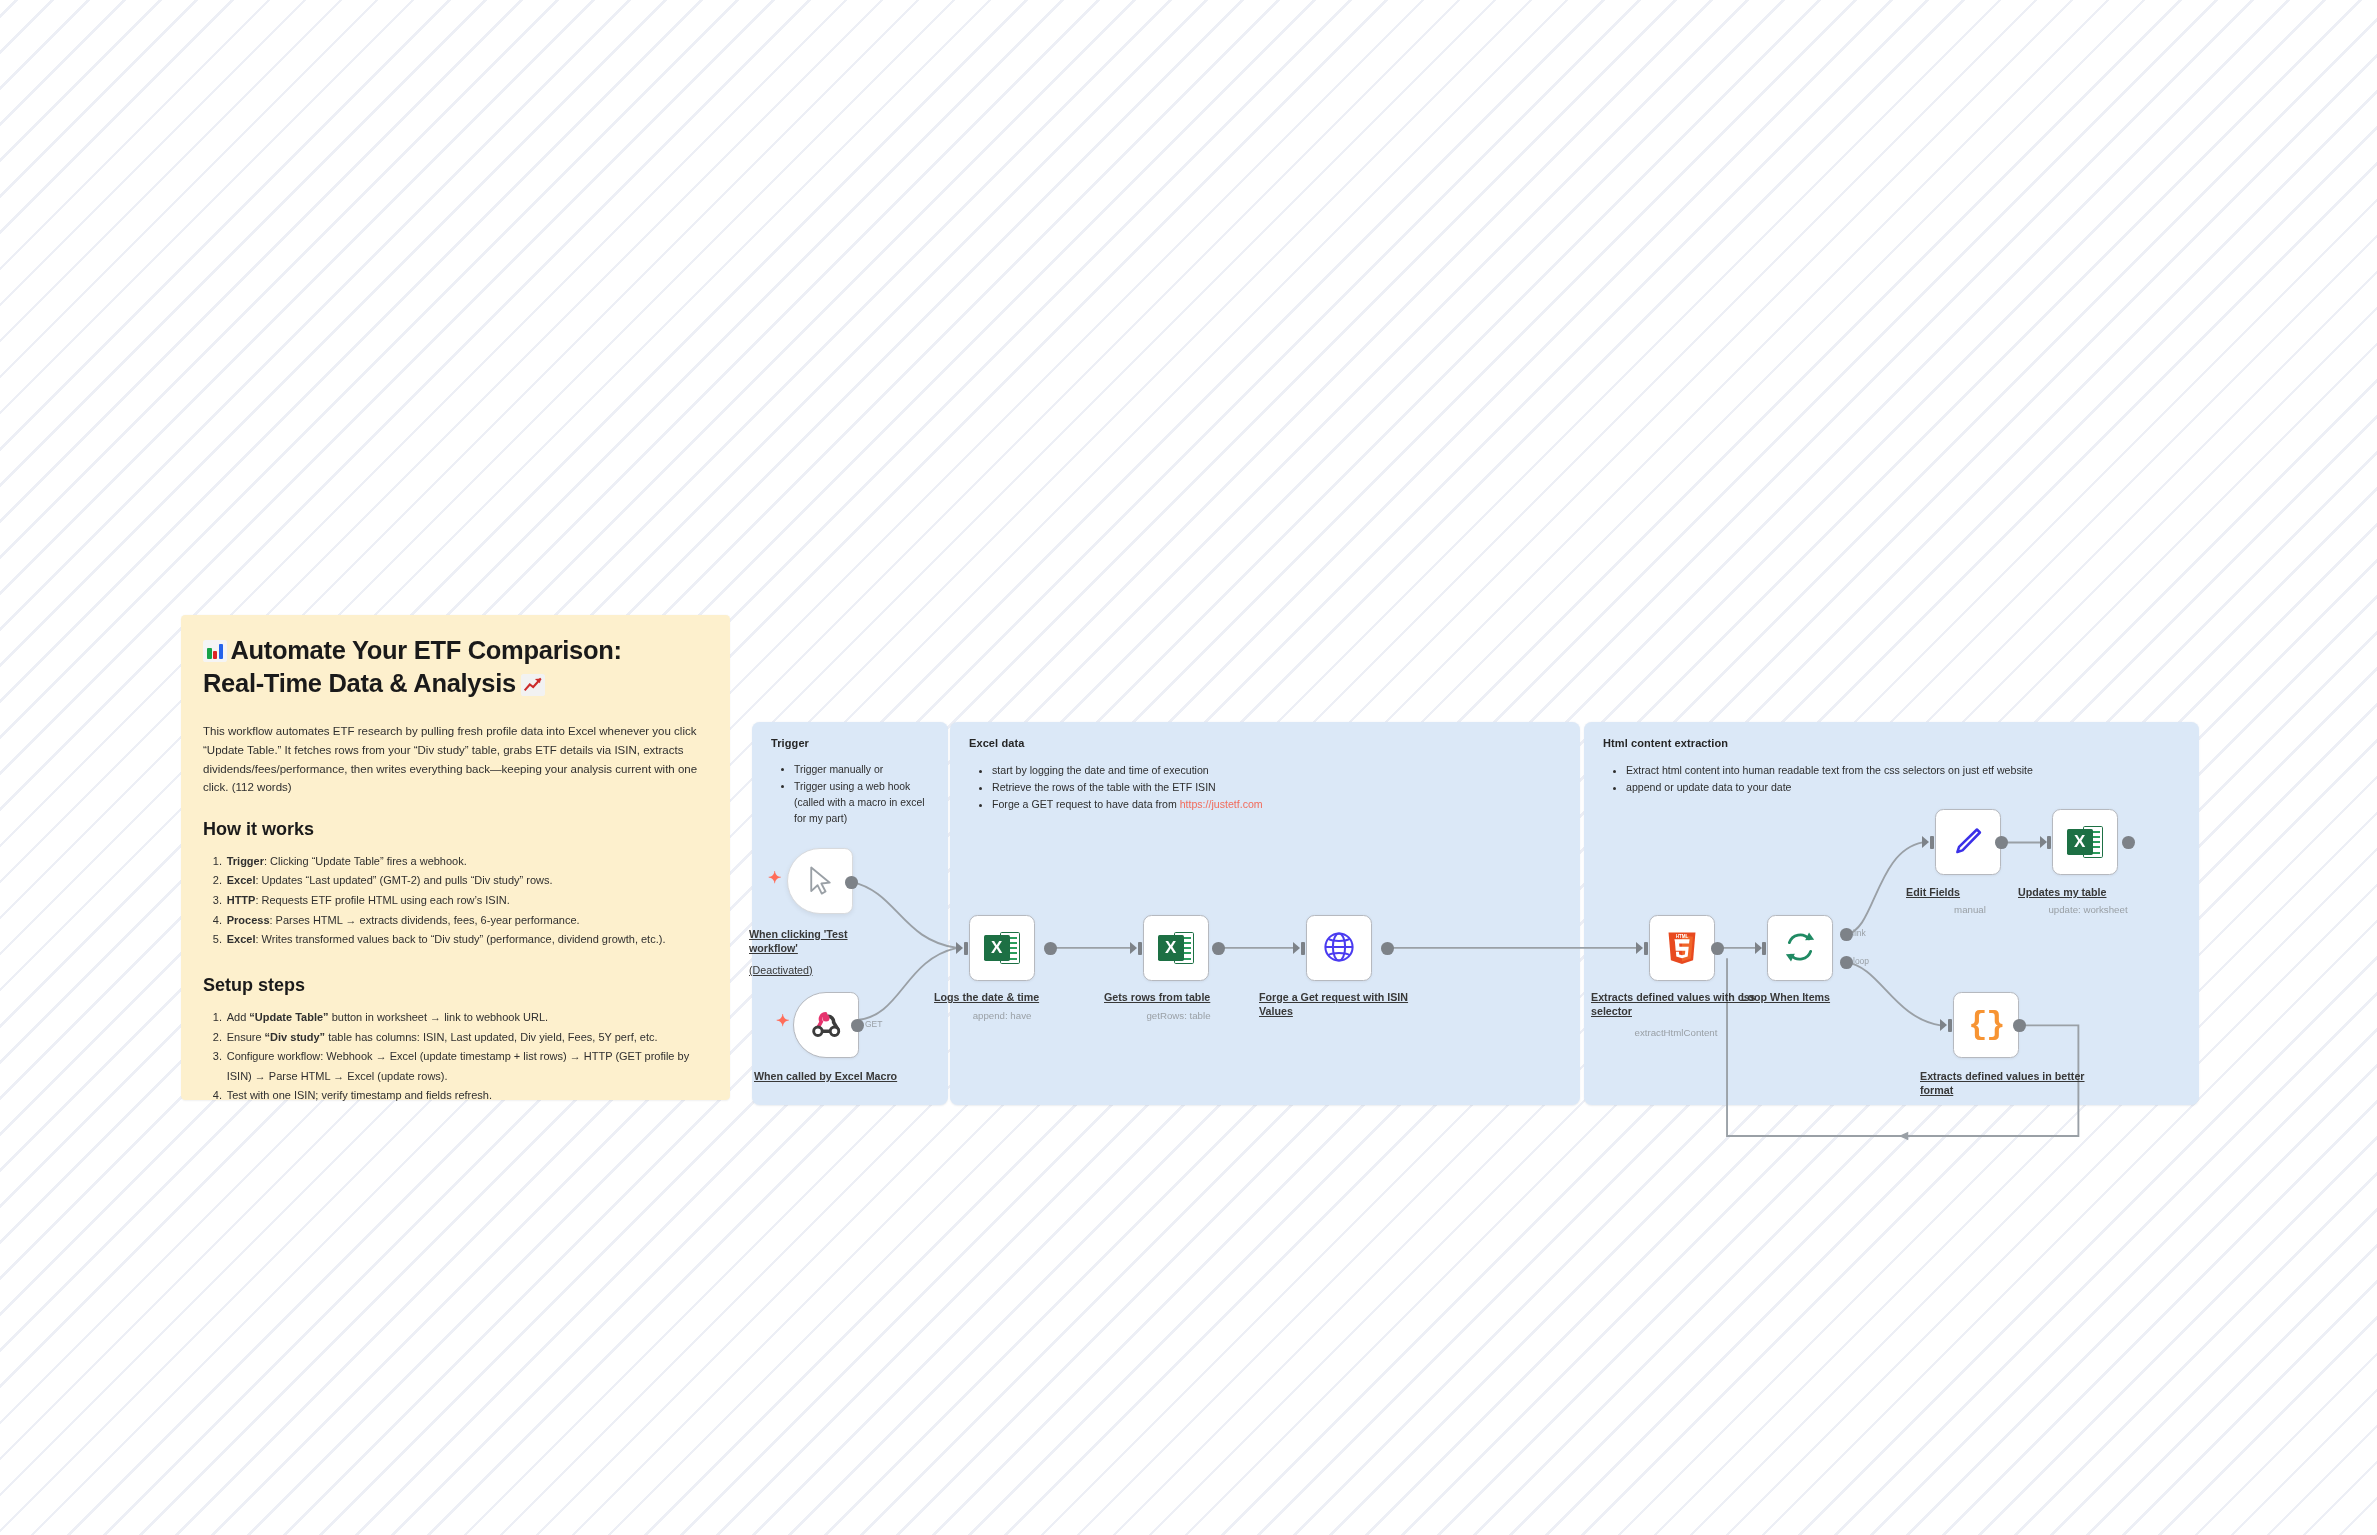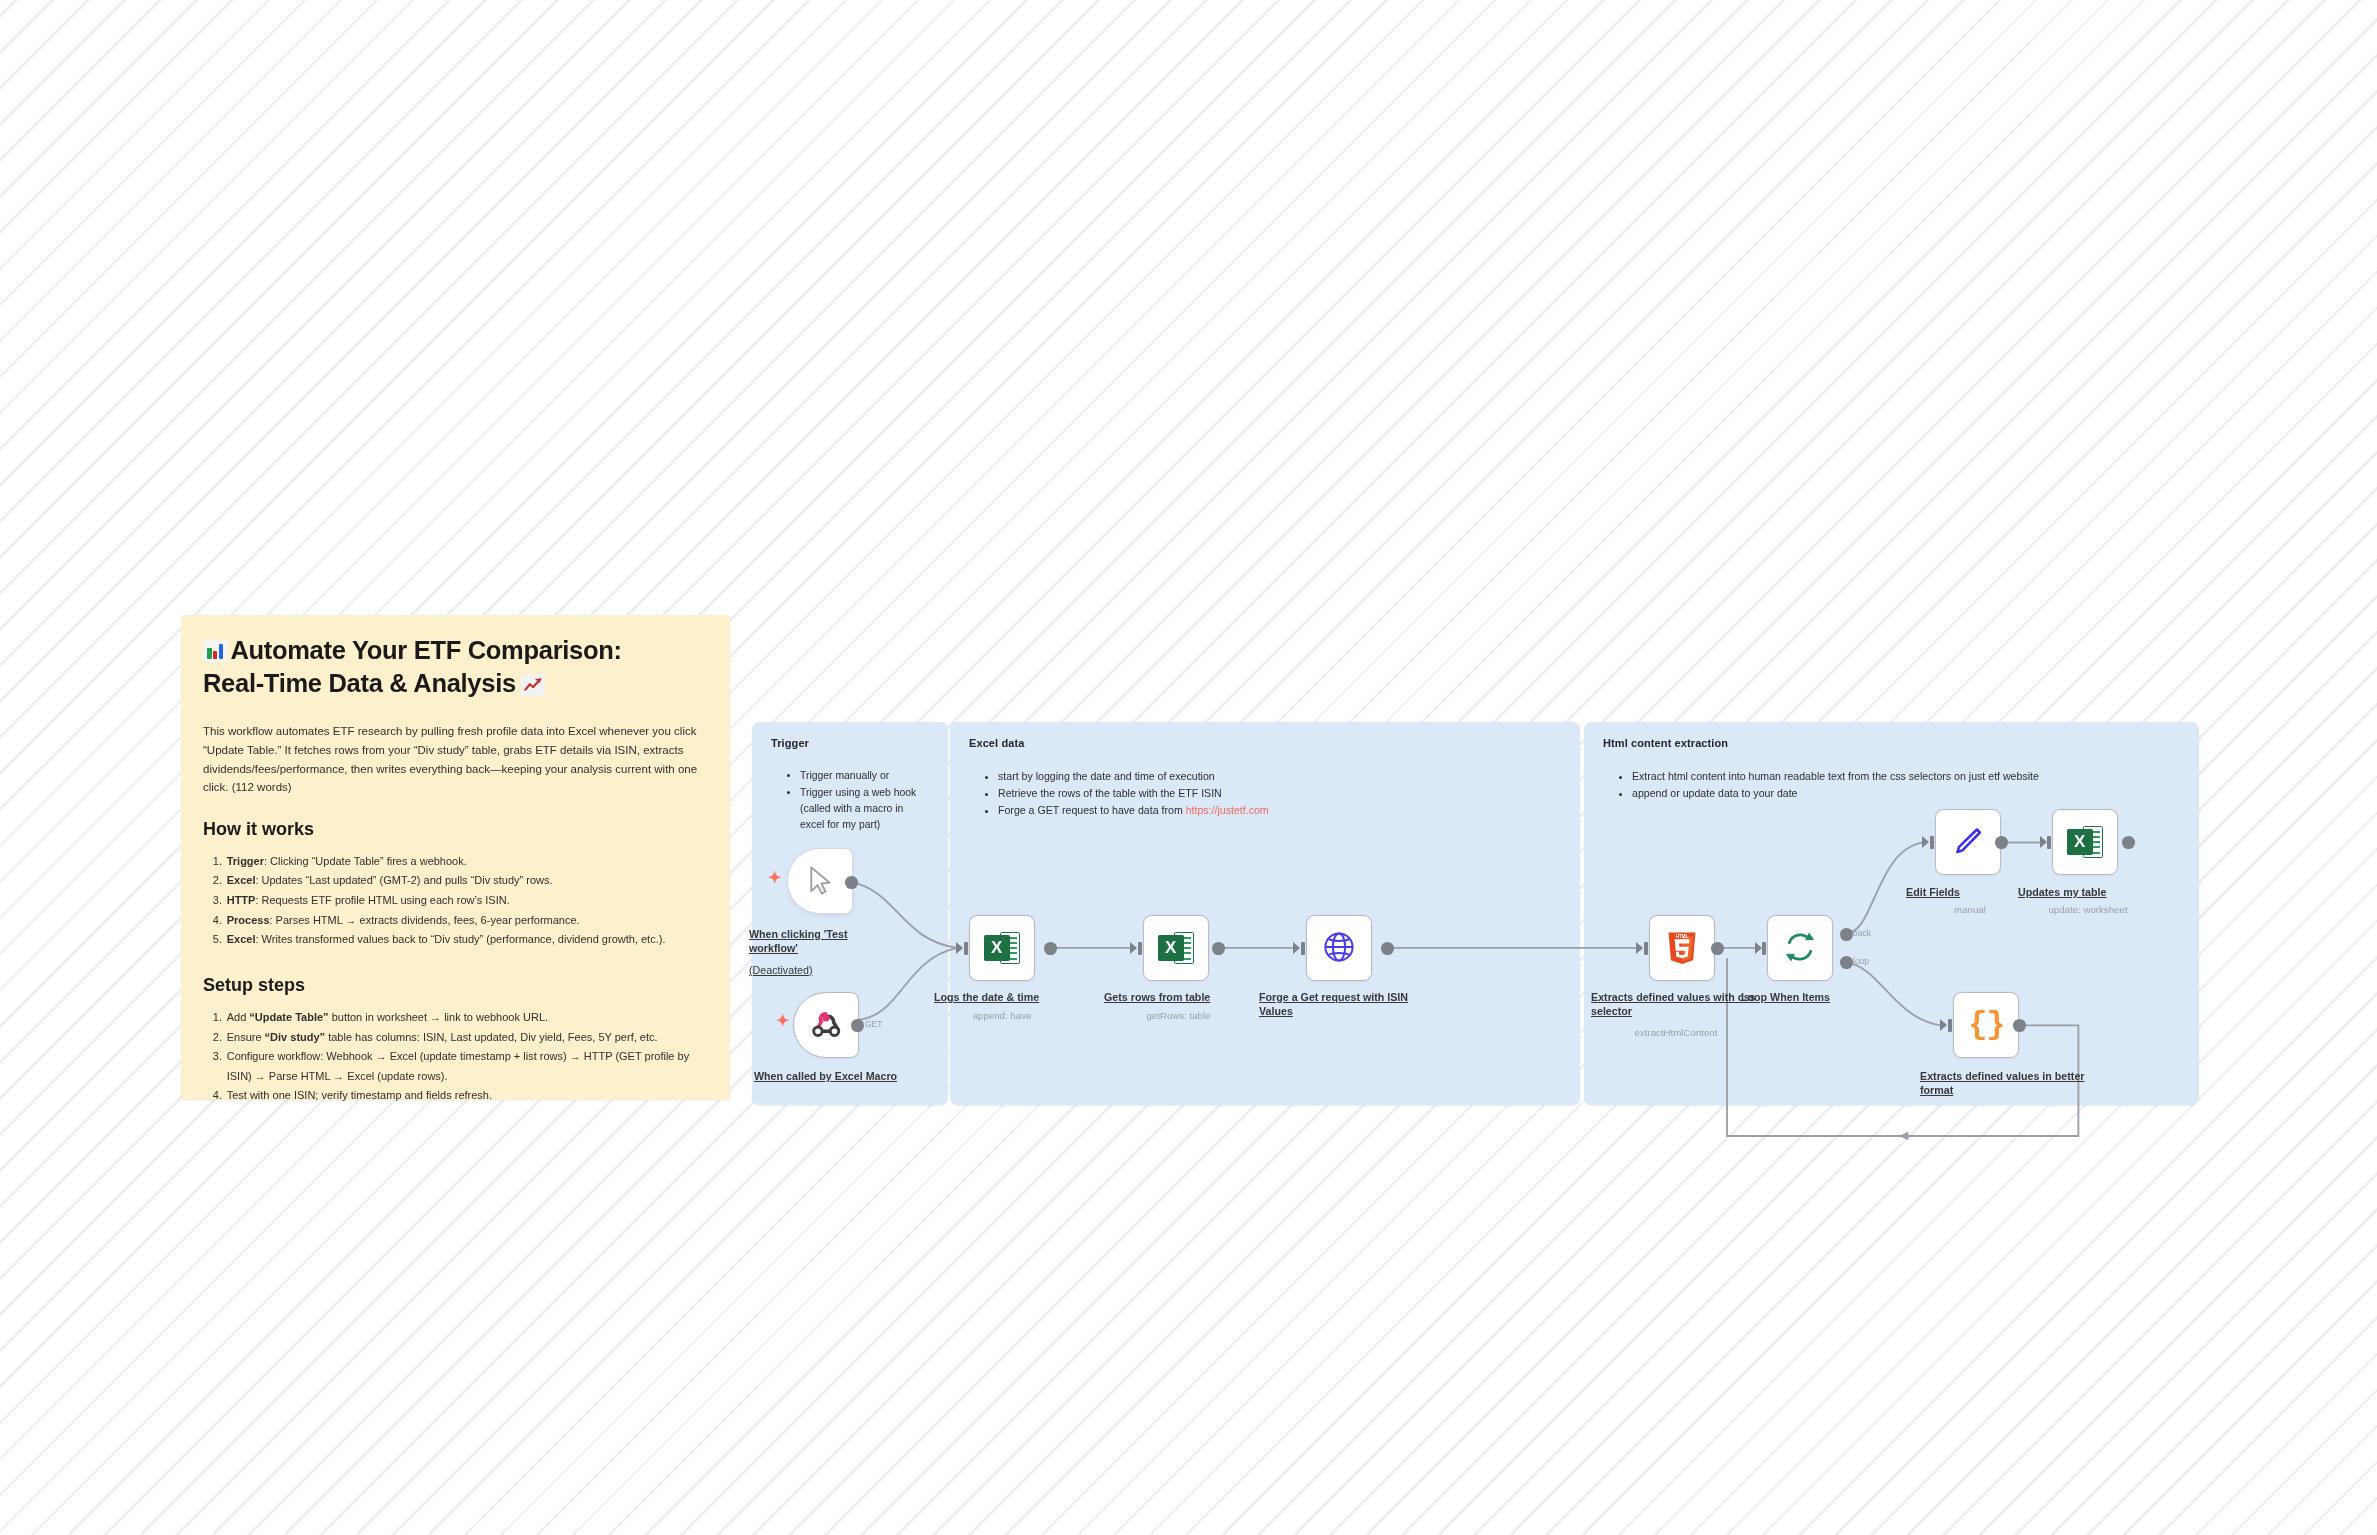--- a/index.html
+++ b/index.html
@@ -83,21 +83,21 @@
     border-radius: 7.7px;
     box-shadow: 0 0.9px 1.7px rgba(60,80,110,0.10);
   }
   .panel > .p-title {
     position: absolute; left: 19px; top: 14.5px;
     font-size: 11px; font-weight: 700; color: #262626;
     letter-spacing: 0.1px;
   }
   .panel ul.p-list {
     position: absolute; left: 19px; top: 34px; right: 12px;
-    margin: 12px; padding-left: 17px;
+    margin: 6px; padding-left: 17px;
     font-size: 10.6px; line-height: 1.52; color: #2e2e2e;
   }
   .panel ul.p-list li { margin-bottom: 0.9px; }
   .panel-trigger { left: 752px; top: 722px; width: 196px; height: 383px; }
   .panel-excel   { left: 950px; top: 722px; width: 630px; height: 383px; }
   .panel-html    { left: 1584px; top: 722px; width: 615px; height: 383px; }
   .panel-trigger ul.p-list { font-size: 10.4px; line-height: 1.55; }
   .link-red { color: #f26b5b; text-decoration: none; }
 
   
@@ -375,21 +375,21 @@
     <span class="ico loop">
       <svg width="36" height="36" viewBox="0 0 42 42" fill="none" stroke="#1f8a63" stroke-width="3.2" stroke-linecap="round">
         <path d="M8.5 16 A13.5 13.5 0 0 1 31.5 11.5"></path>
         <path d="M33.5 26 A13.5 13.5 0 0 1 10.5 30.5"></path>
         <polygon points="31.5,4 37.5,12.5 27,13" fill="#1f8a63" stroke="none"></polygon>
         <polygon points="10.5,38 4.5,29.5 15,29" fill="#1f8a63" stroke="none"></polygon>
       </svg>
     </span>
   </div>
   <div class="dot" style="left:1840px; top:928px;"></div>
-  <div class="port-lbl" style="left:1853px; top:928px;">back</div>
+  <div class="port-lbl" style="left:1853px; top:928px;">link</div>
   <div class="dot" style="left:1840px; top:956px;"></div>
   <div class="port-lbl" style="left:1853px; top:956px;">loop</div>
   <div class="node-label" style="left:1741px; top:991px; width:119px;">Loop When Items</div>
 
   <div class="inarrow" style="left:1922px; top:836px;"></div>
   <div class="inbar" style="left:1930px; top:836px;"></div>
   <div class="node sq" style="left:1935px; top:809px;">
     <span class="ico pencil">
       <svg width="34" height="34" viewBox="0 0 40 40" fill="none" stroke="#3b30e8" stroke-width="3" stroke-linejoin="round">
         <path d="M30.5 6.5 L34 10 L13.5 31 L7.5 33 L9.5 27 Z"></path>

